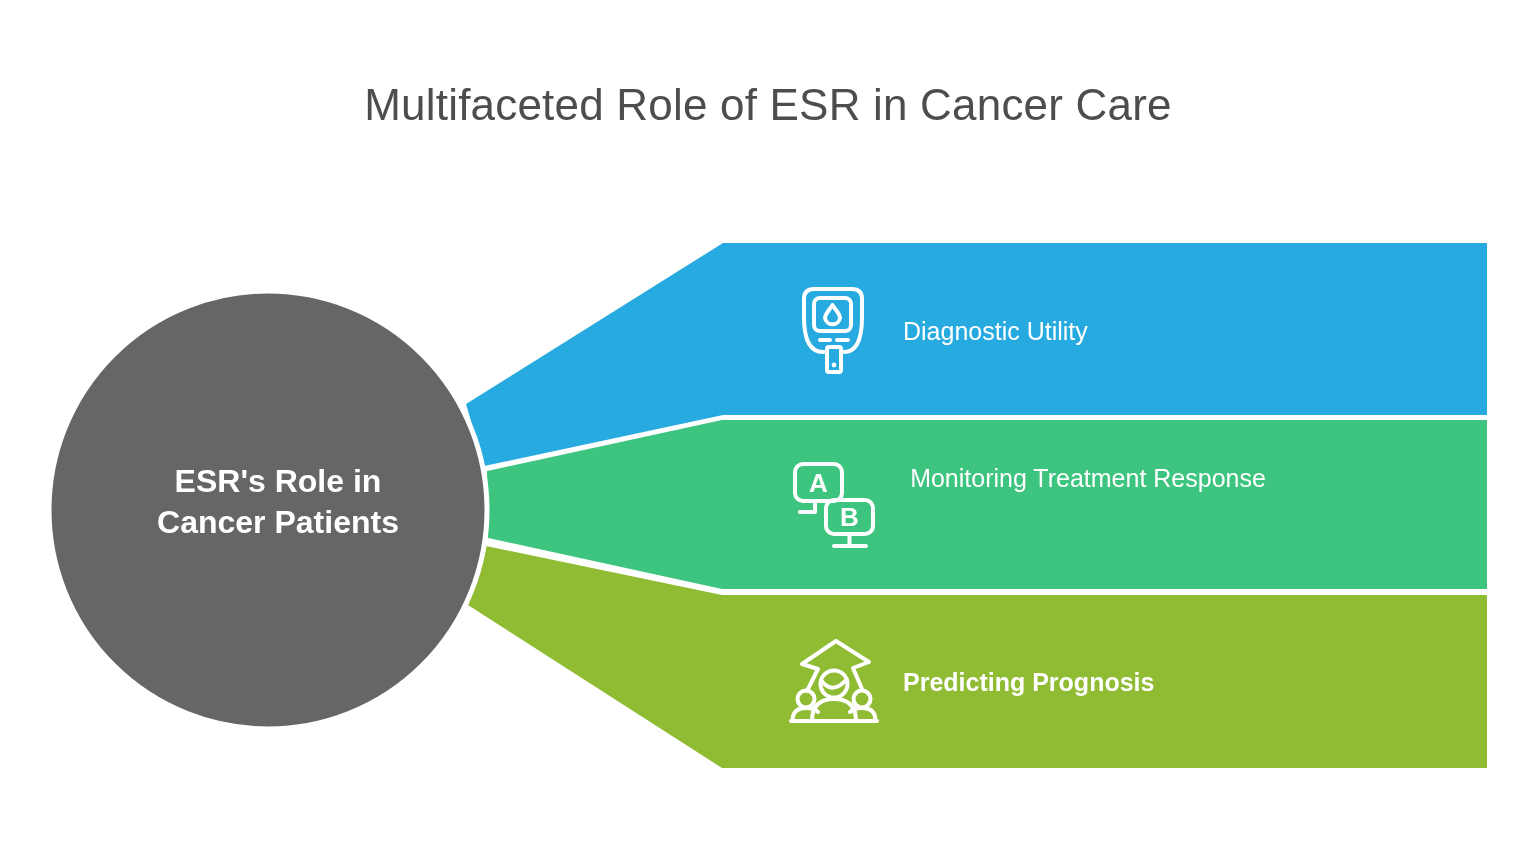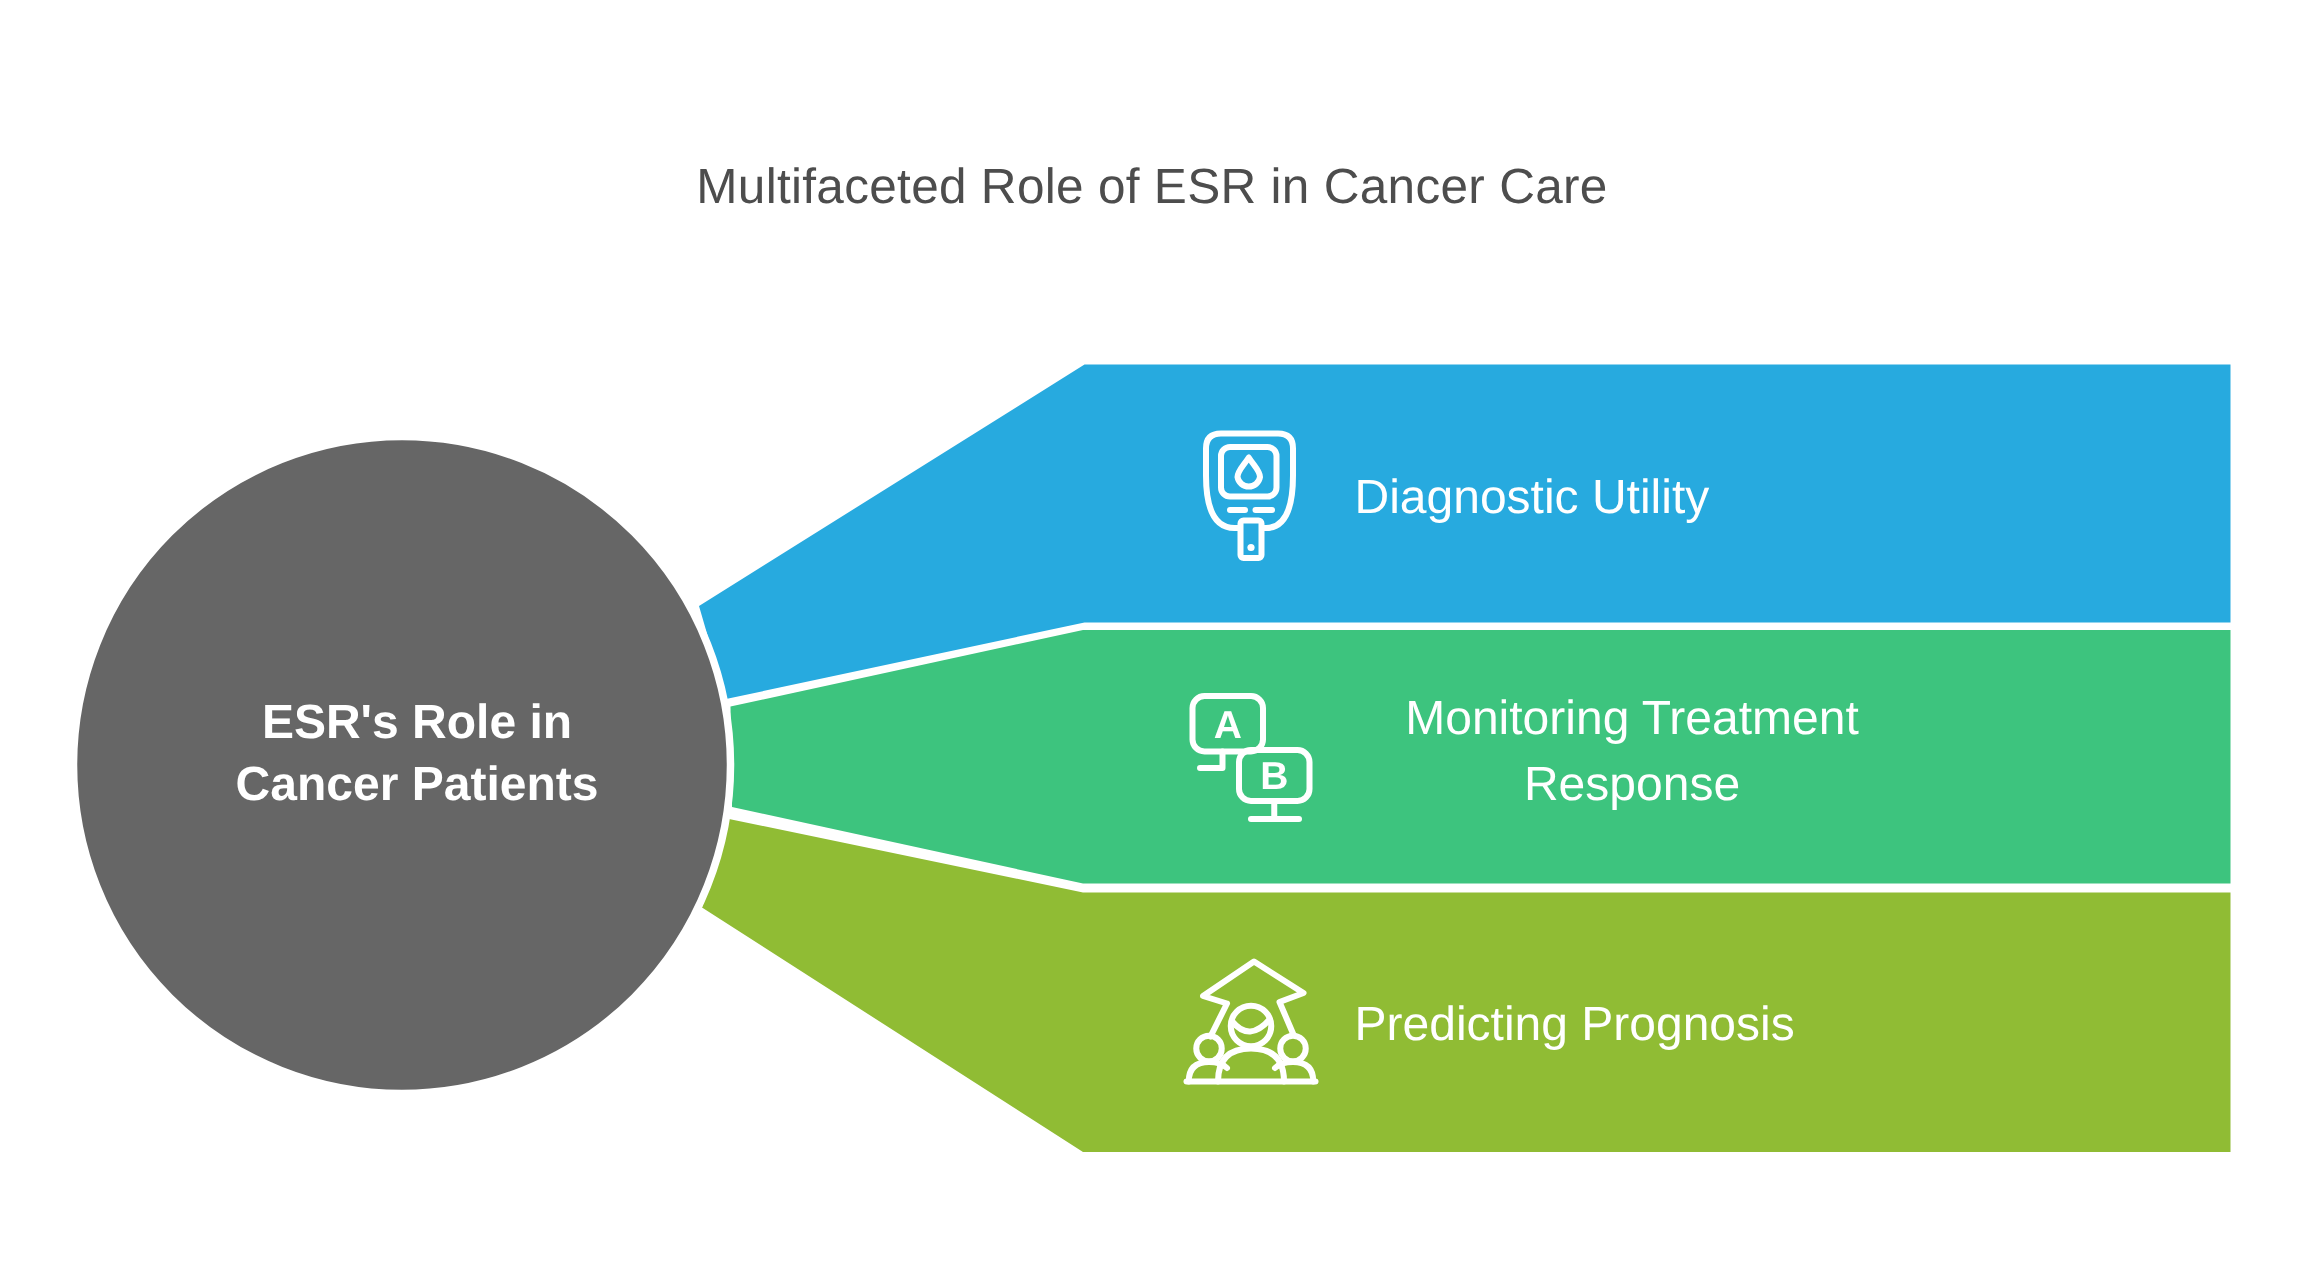--- a/index.html
+++ b/index.html
@@ -1,34 +1,34 @@
 <!DOCTYPE html>
 <html><head>
 <meta charset="utf-8">
 <style>
   html,body{margin:0;padding:0;background:#ffffff;}
   body{width:1536px;height:858px;font-family:"Liberation Sans",sans-serif;}
   .stage{position:relative;width:1536px;height:858px;overflow:hidden;background:#ffffff;}
   .stage svg{position:absolute;left:0;top:0;}
   .title{
-    position:absolute;left:0;top:105px;width:1536px;
-    text-align:center;font-size:33px;font-weight:400;color:#4d4d4d;
+    position:absolute;left:0;top:80px;width:1536px;
+    text-align:center;font-size:44px;font-weight:400;color:#4d4d4d;
     letter-spacing:0.2px;
   }
   .hub-label{
     position:absolute;left:133px;top:461px;width:290px;
     text-align:center;color:#ffffff;font-weight:700;font-size:32px;line-height:41px;
   }
   .band-label{
     position:absolute;left:903px;color:#ffffff;font-weight:400;
-    font-size:32px;line-height:44px;
+    font-size:25px;line-height:44px;
   }
   .band-label.l1{top:309px;width:560px;}
   .band-label.l2{top:456px;width:370px;text-align:center;}
-  .band-label.l3{top:660px;width:560px;}
+  .band-label.l3{top:660px;width:560px;font-weight:bold;}
   .icon-stroke{fill:none;stroke:#ffffff;stroke-width:4;stroke-linecap:round;stroke-linejoin:round;}
   .icon-letter{font-family:"Liberation Sans",sans-serif;font-weight:700;font-size:26px;fill:#ffffff;text-anchor:middle;}
 </style>
 </head>
 <body>
 
 <div class="stage">
 
   <svg width="1536" height="858" viewBox="0 0 1536 858">
 

